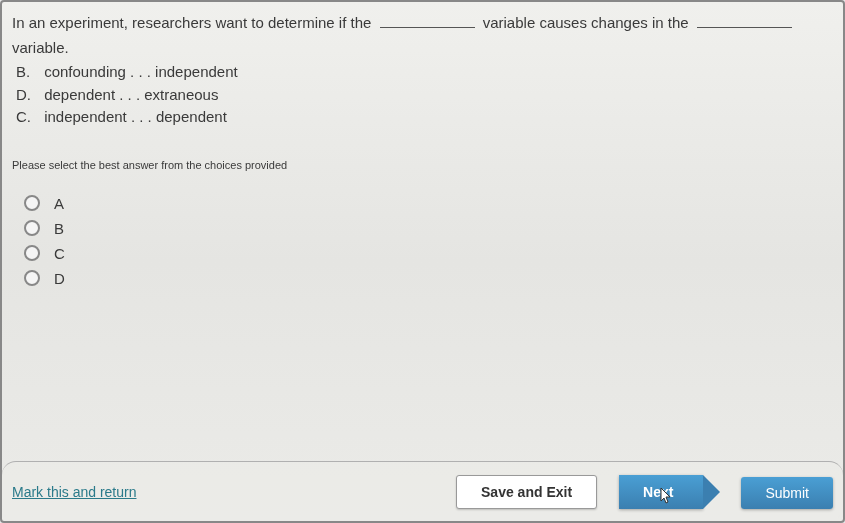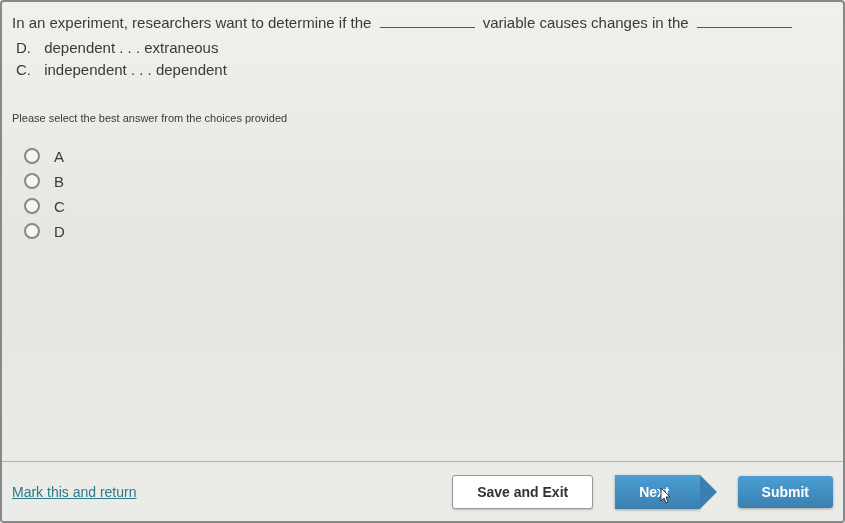--- a/index.html
+++ b/index.html
@@ -84,31 +84,32 @@
       position: absolute;
       bottom: 0;
       left: 0;
       right: 0;
       height: 60px;
       border-top: 1px solid #b0b0b0;
       display: flex;
       align-items: center;
       padding: 0 10px;
       background: rgba(235,235,232,0.6);
+      border-radius: 14px;
     }
     .mark-link {
       color: #2a7a8a;
       font-size: 14px;
       text-decoration: underline;
       cursor: pointer;
       flex: 1;
     }
     .btn-group {
       display: flex;
-      align-items: center;
+      align-items: flex-end;
       gap: 22px;
     }
     .btn-save {
       background: #fff;
       border: 1px solid #999;
       border-radius: 3px;
       padding: 8px 24px;
       font-size: 14px;
       font-weight: bold;
       color: #333;
@@ -139,21 +140,21 @@
       border-top: 17px solid transparent;
       border-bottom: 17px solid transparent;
       border-left: 17px solid #3b7fb0;
     }
     .btn-submit {
       background: linear-gradient(to bottom, #4a9fd4, #3b7fb0);
       border: none;
       border-radius: 3px;
       padding: 8px 24px;
       font-size: 14px;
-      font-weight: bold;
+      font-weight: normal;
       color: #fff;
       cursor: pointer;
       box-shadow: 0 1px 3px rgba(0,0,0,0.3);
       margin-left: 16px;
     }
     .cursor-icon {
       position: absolute;
       bottom: 8px;
       right: 168px;
       font-size: 18px;
@@ -165,22 +166,27 @@
 <body>
 
 <div class="container">
 
   <div class="question-text">
     <span>In an experiment, researchers want to determine if the</span>
     <span class="blank"></span>
     <span>variable causes changes in the</span>
     <span class="blank"></span>
   </div>
+  <div class="question-text">variable.</div>
 
   <div class="choices-list">
+    <div class="choice-line">
+      <span class="choice-letter">B.</span>
+      <span>confounding . . . independent</span>
+    </div>
     <div class="choice-line">
       <span class="choice-letter">D.</span>
       <span>dependent . . . extraneous</span>
     </div>
     <div class="choice-line">
       <span class="choice-letter">C.</span>
       <span>independent . . . dependent</span>
     </div>
   </div>
 

